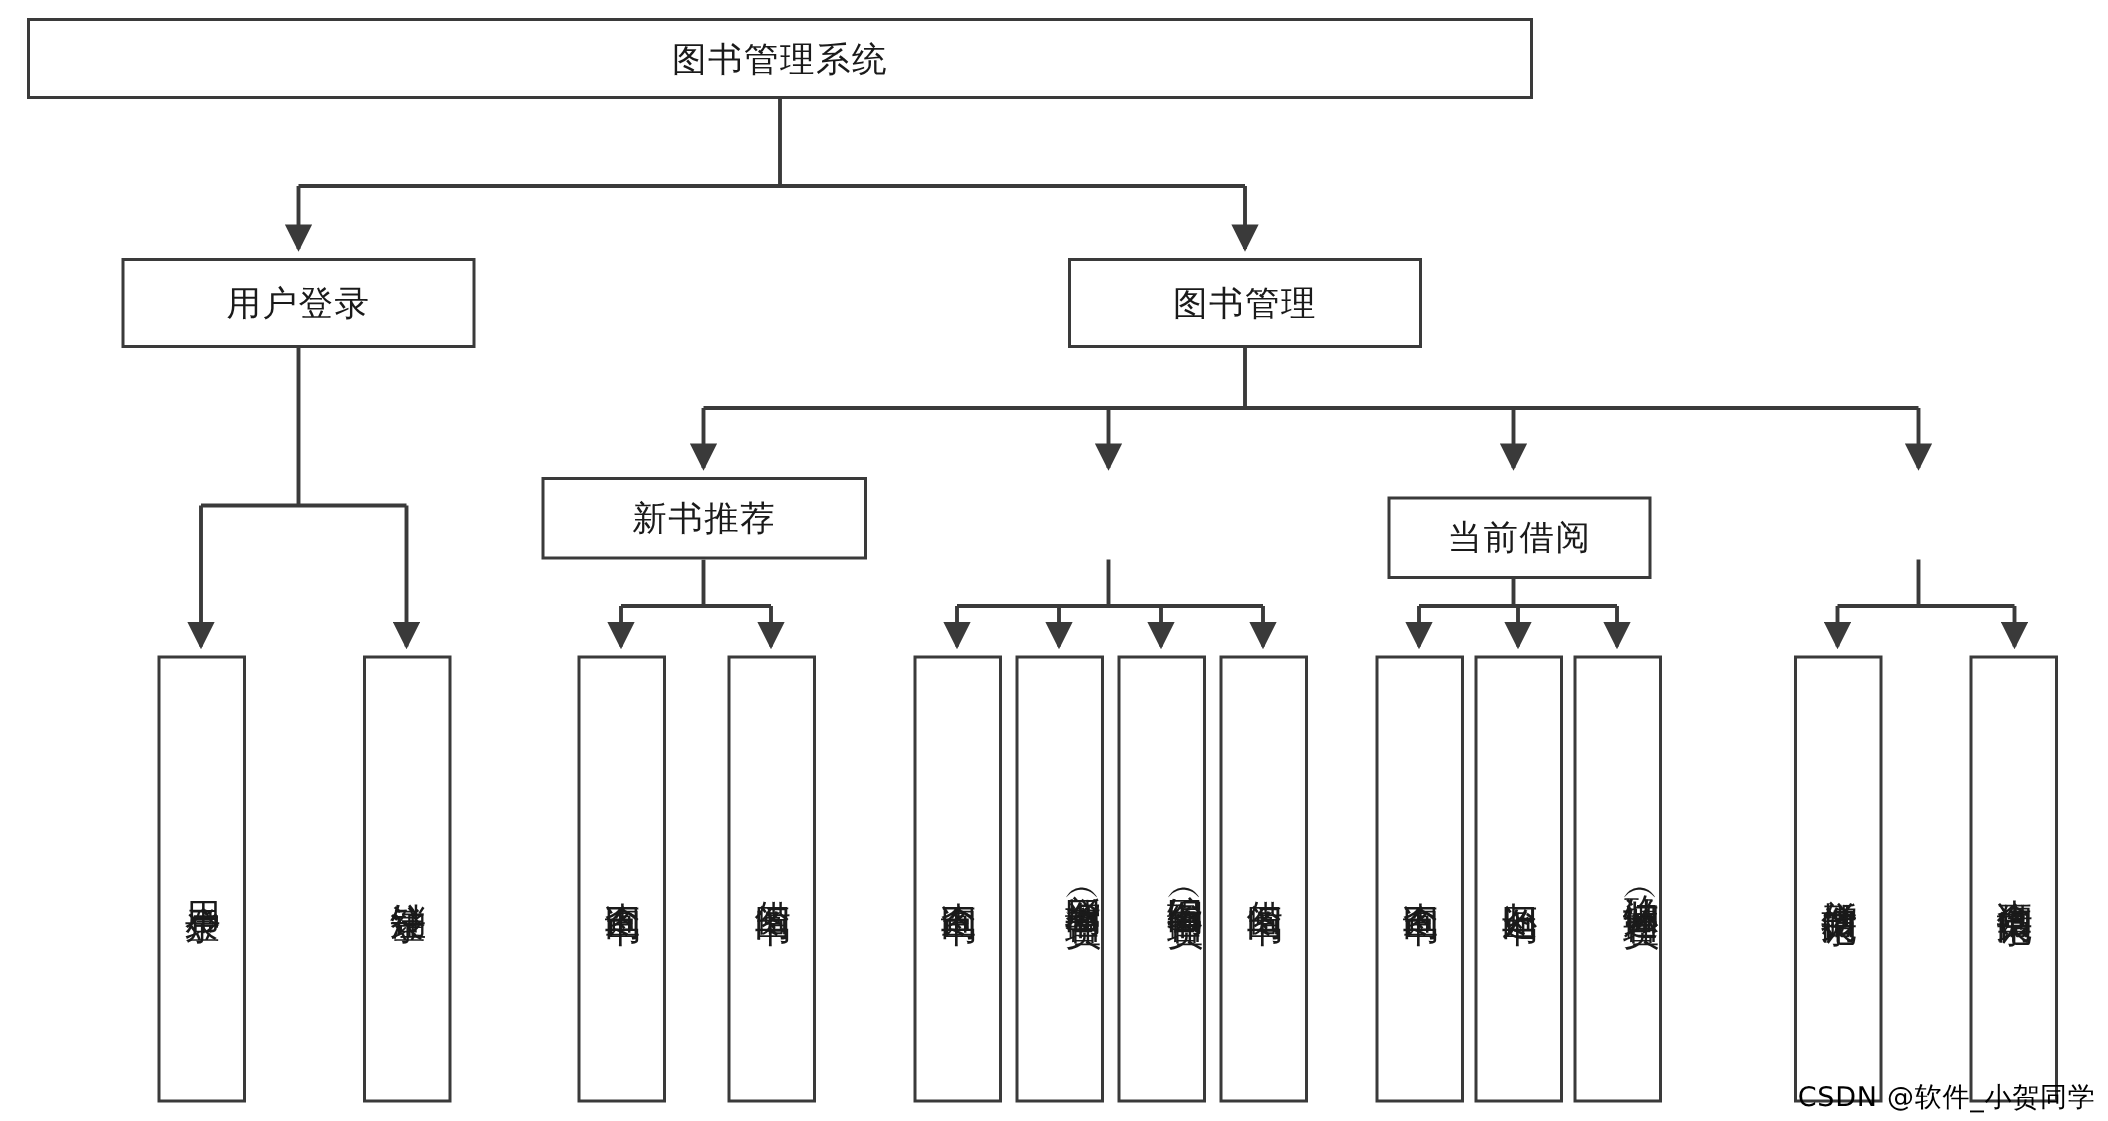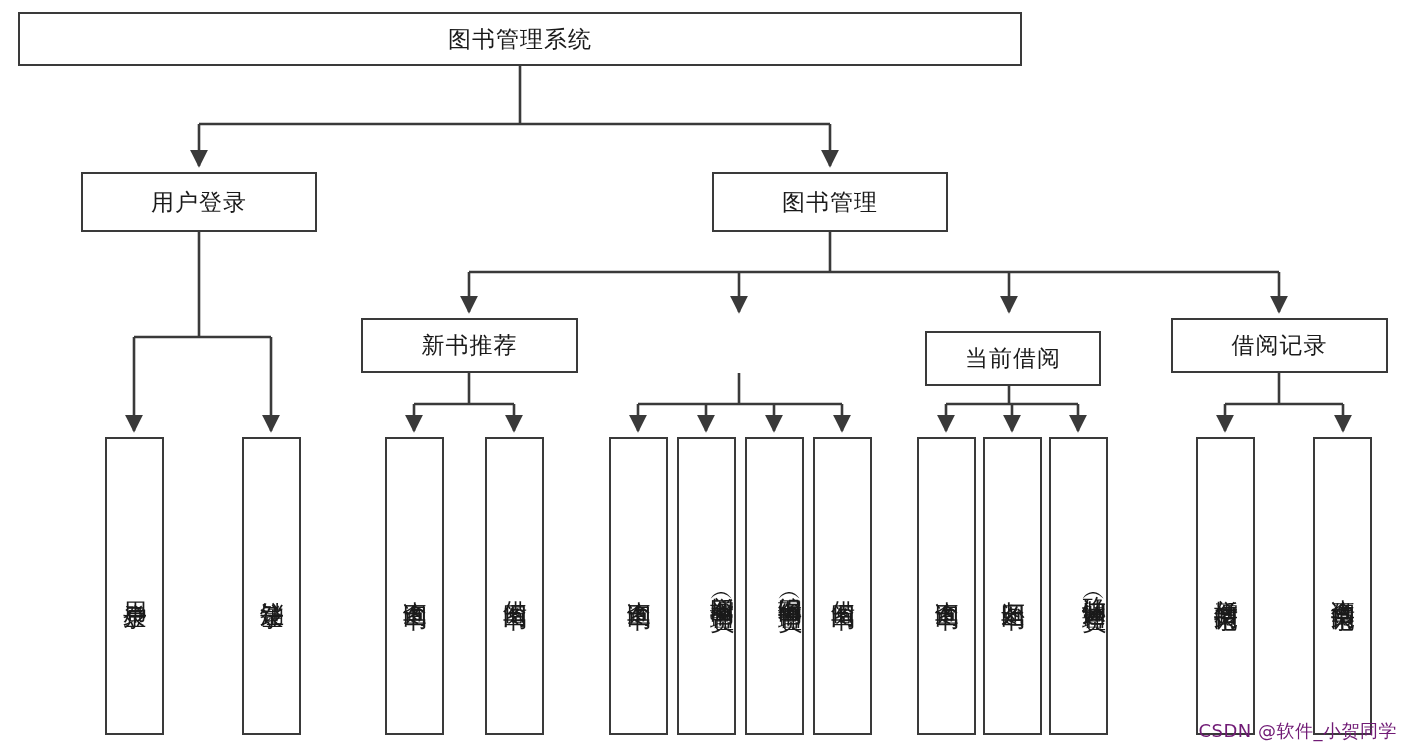--- a/index.html
+++ b/index.html
@@ -54,21 +54,21 @@
   }
   .node.vert .vlabel {
     display: block;
     white-space: nowrap;
   }
   #watermark {
     position: absolute;
     right: 8px;
     bottom: 4px;
     font-size: 18px;
-    color: #701a75;
+    color: #000000;
     letter-spacing: 0.5px;
     white-space: nowrap;
     pointer-events: none;
   }
 </style>
 </head>
 <body>
 
 <div id="canvas">
 
@@ -135,23 +135,20 @@
   <div class="node horiz" style="left:361px; top:318px; width:217px; height:55px;">
     <span>新书推荐</span>
   </div>
 
   <div class="node horiz" style="left:712px; top:172px; width:236px; height:60px;">
     <span>图书管理</span>
   </div>
   <div class="node horiz" style="left:925px; top:318px; width:176px; height:55px;margin-top:13px;">
     <span>当前借阅</span>
   </div>
-  <div class="node horiz" style="left:1171px; top:318px; width:217px; height:55px;">
-    <span>借阅记录</span>
-  </div>
 
   <div class="node vert" style="left:105px; top:437px; width:59px; height:298px; align-items:center;">
     <span class="vlabel">用户登录</span>
   </div>
   <div class="node vert" style="left:242px; top:437px; width:59px; height:298px; align-items:center;">
     <span class="vlabel">注销登录</span>
   </div>
 
   <div class="node vert" style="left:385px; top:437px; width:59px; height:298px; align-items:center;">
     <span class="vlabel">查询图书</span>

